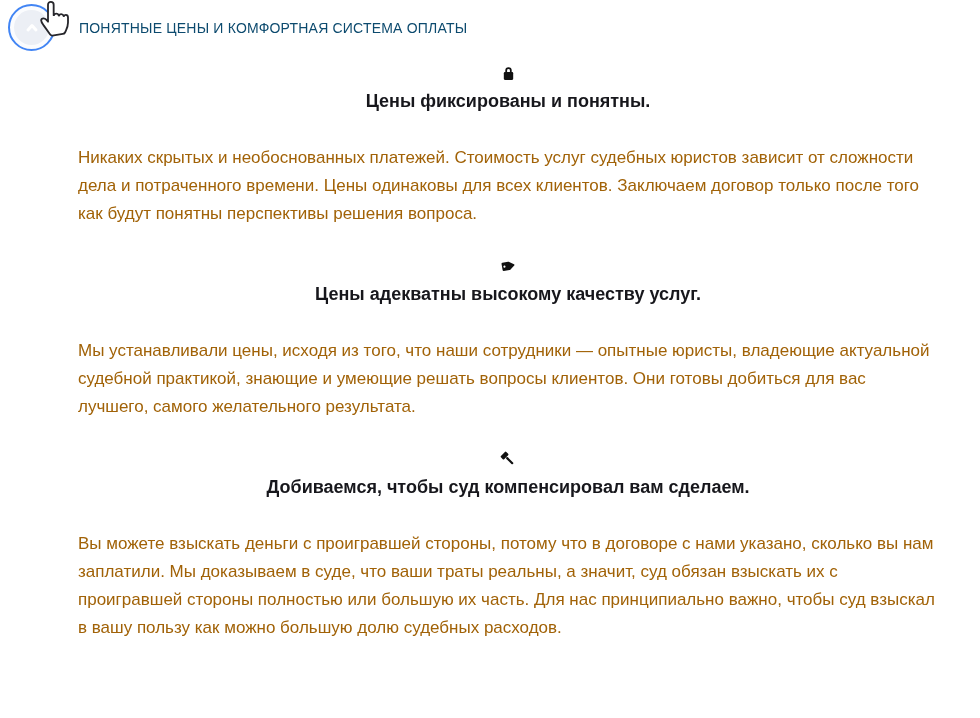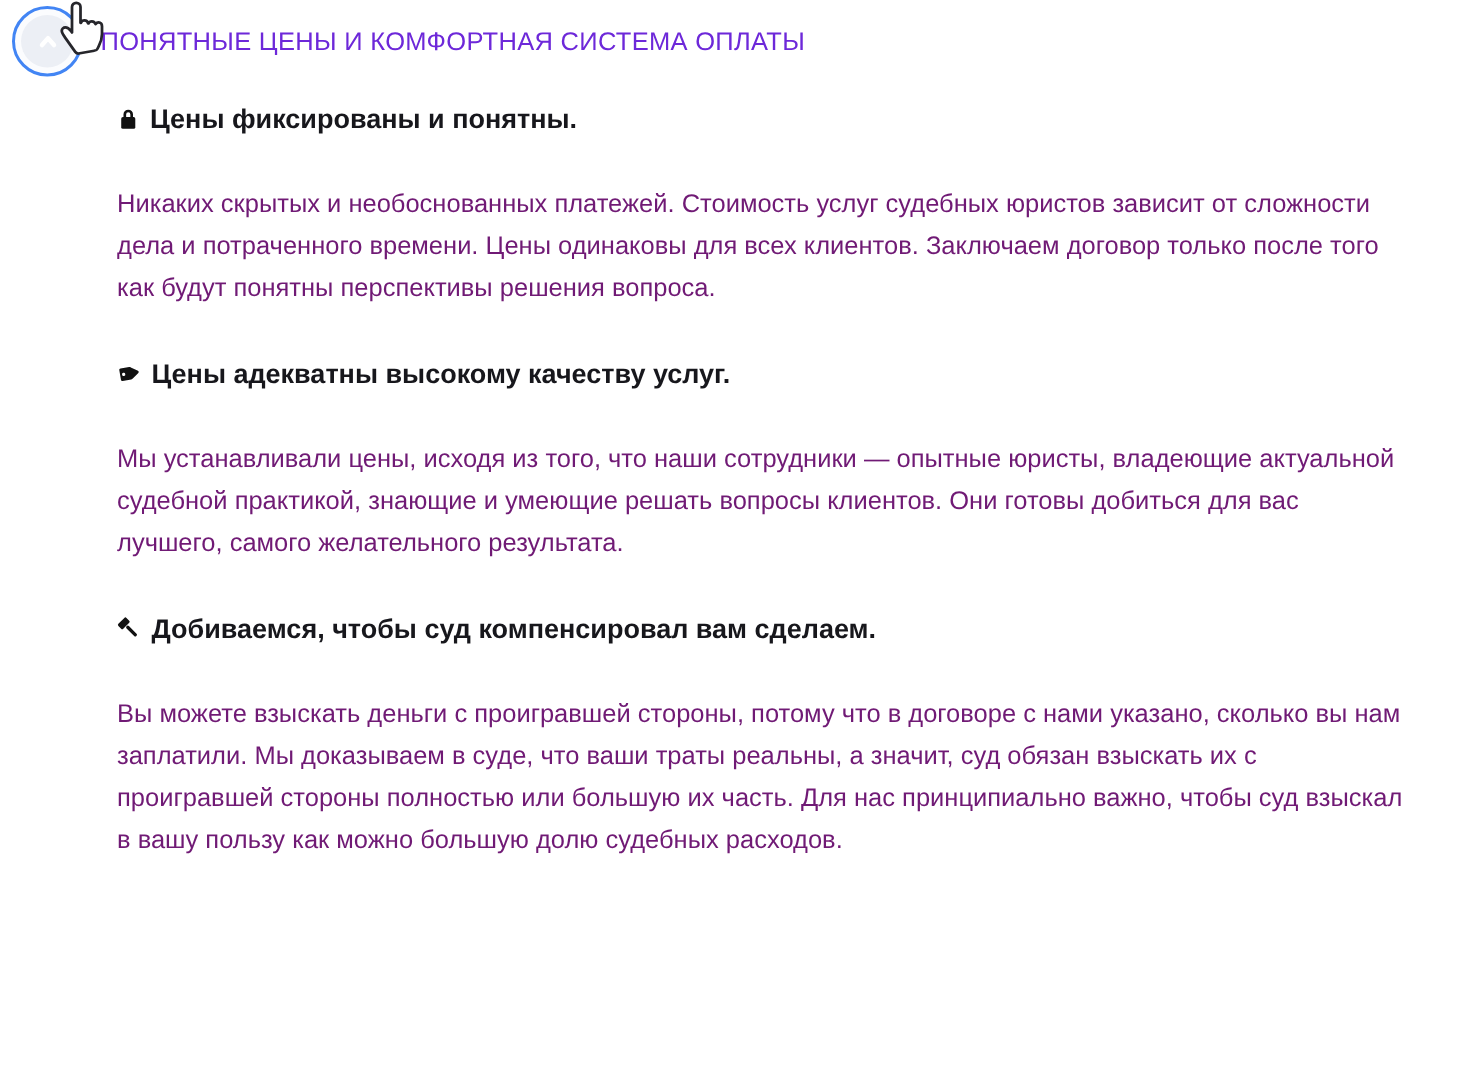--- a/index.html
+++ b/index.html
@@ -44,51 +44,52 @@
   }
   .hand-cursor {
     position: absolute;
     left: 36px;
     top: -2px;
     width: 40px;
     height: 40px;
     pointer-events: none;
   }
   .section-title {
-    margin-left: 12px;
-    font-size: 17px;
-    color: #6d28d9;
+    margin-left: 24px;
+    font-size: 14px;
+    color: #0c4a6e;
     letter-spacing: 0.2px;
   }
 
   
   .content {
     margin: 14px 42px 0 78px;
     max-width: 862px;
   }
   .feature-heading {
     display: flex;
     align-items: center;
     gap: 7px;
     font-size: 18px;
     font-weight: bold;
     color: #17171c;
     margin: 30px 0;
     line-height: 26px;
+    flex-direction: column;
   }
   .feature-heading:first-child { margin-top: 14px; }
   .feature-icon {
     flex: 0 0 auto;
     display: inline-flex;
     align-items: center;
   }
   .feature-text {
     font-size: 17px;
     line-height: 28px;
-    color: #701a75;
+    color: #a16207;
     margin: 30px 0;
   }
 </style>
 </head>
 <body>
 
 <div class="header-row">
   <button class="toggle-btn">
     <span class="toggle-inner">
       <svg width="18" height="18" viewBox="0 0 18 18">

